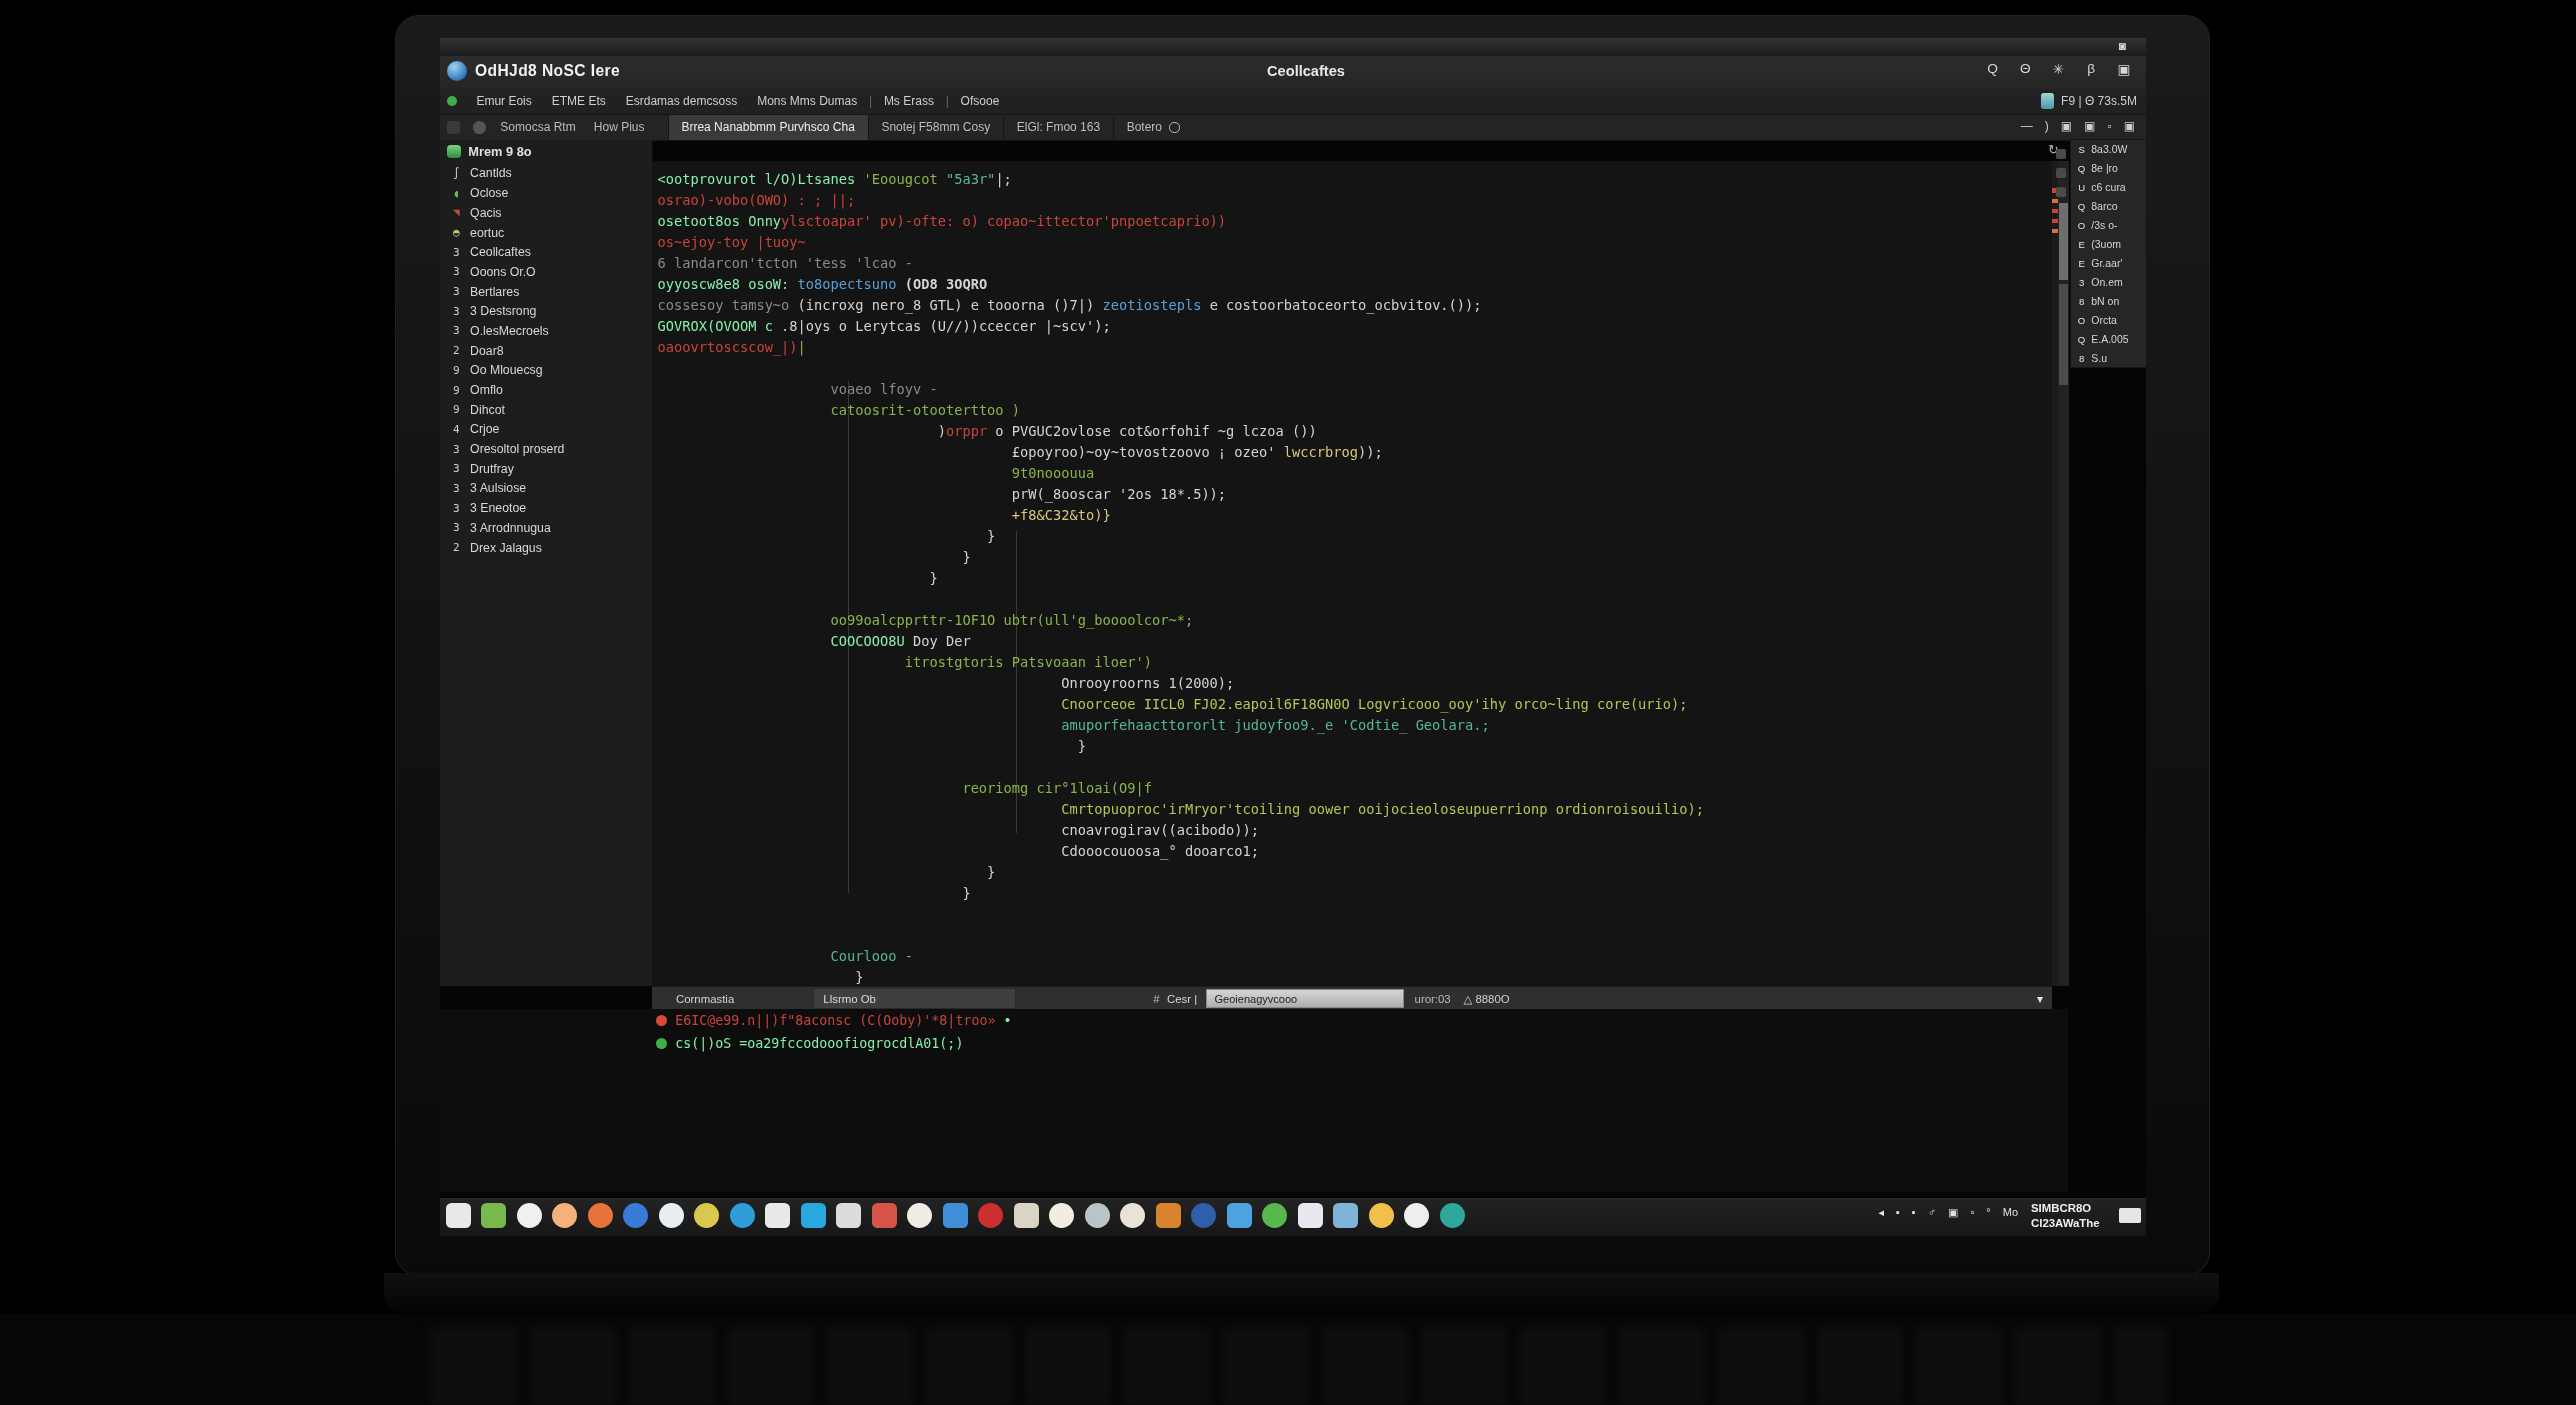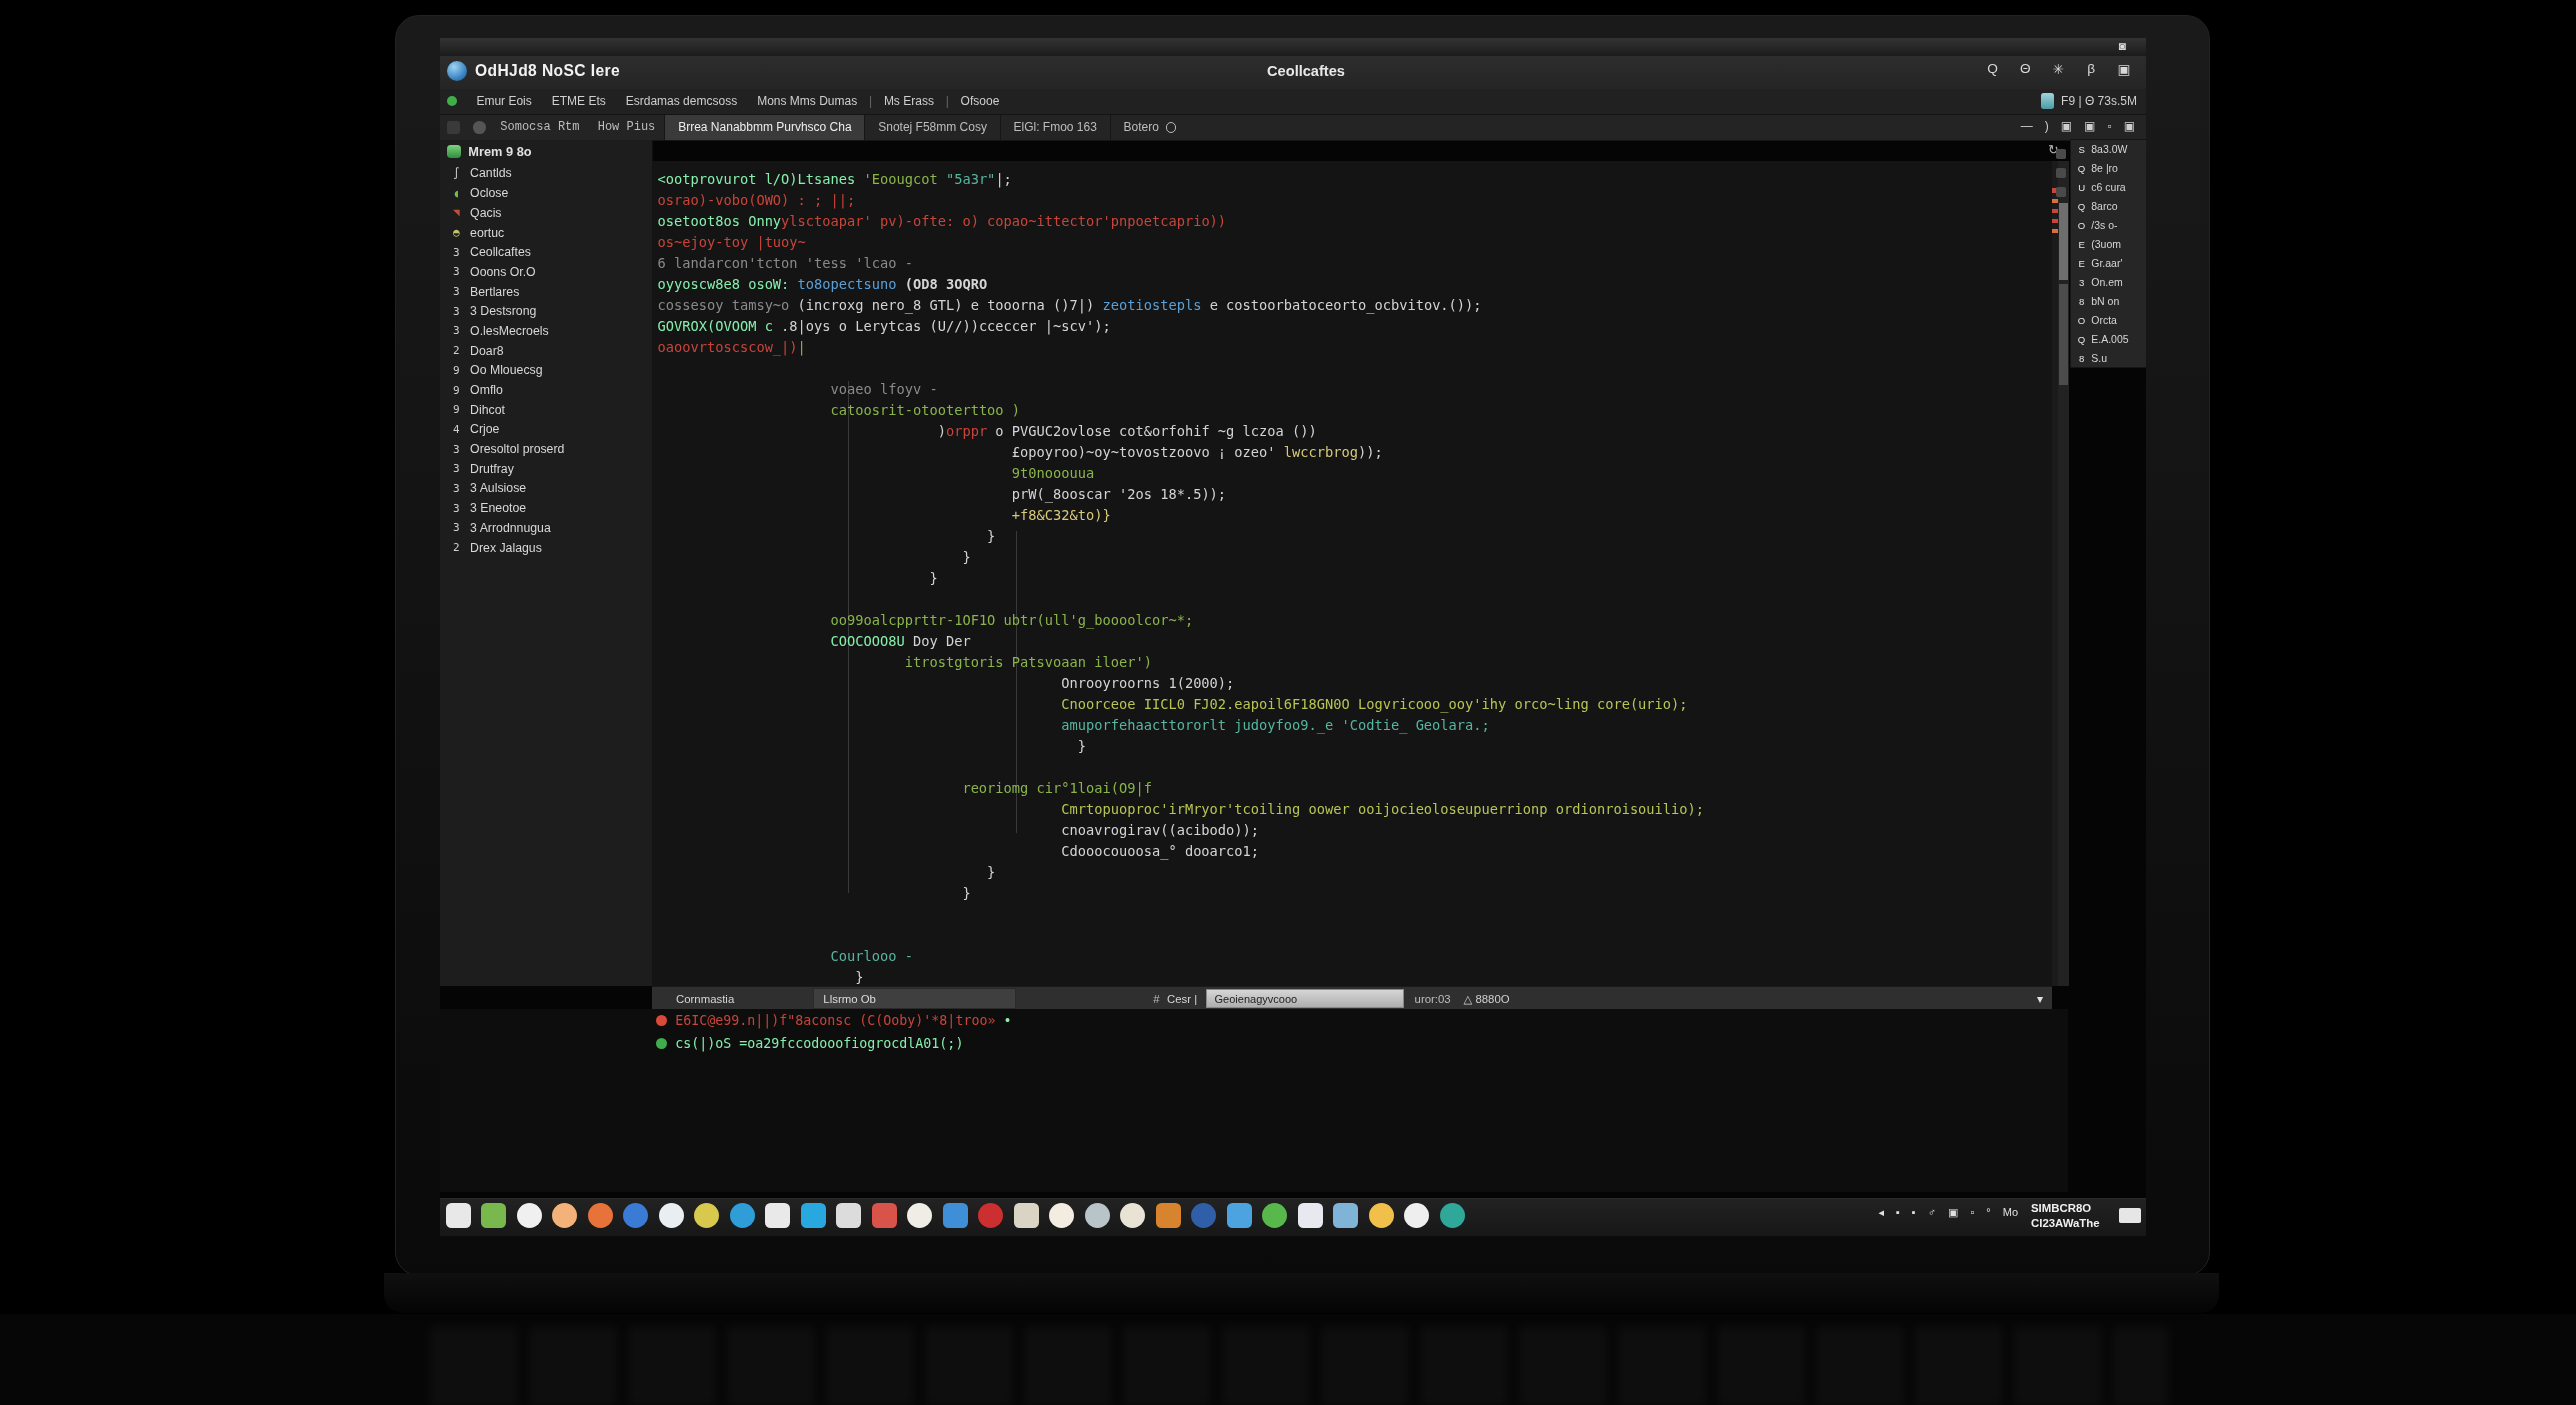--- a/index.html
+++ b/index.html
@@ -28,23 +28,23 @@
     display:flex;align-items:center;color:#cfcfcf;font-size:12px;}
   .mdot{width:10px;height:10px;border-radius:50%;background:#3fae4a;margin:0 9.1px 0 7.3px;flex:0 0 auto;}
   .menubar .mi{padding:0 10px;white-space:nowrap;}
   .menubar .sep{color:#666;padding:0 1.8px;}
   .menu-right{position:absolute;right:9.1px;top:55px;display:flex;align-items:center;gap:7.3px;color:#cfcfcf;font-size:12px;}
   .chip{width:12.8px;height:16.5px;border-radius:2.7px;background:linear-gradient(#9fd4da,#4c9aa8);}
   
   .tabstrip{position:absolute;left:0;top:77px;width:1706px;height:25.6px;background:#242424;border-bottom:0.9px solid #151515;
     display:flex;align-items:center;color:#bdbdbd;font-size:12px;}
   .tabstrip .licon{width:12.8px;height:12.8px;background:#3a3a3a;border-radius:2.7px;margin:0 5.5px 0 7.3px;flex:0 0 auto;}
-  .tabstrip .lbl{padding:0 9.1px;white-space:nowrap;font-family:Liberation Mono, monospace;}
+  .tabstrip .lbl{padding:0 9.1px;white-space:nowrap;}
   .tab{height:25.6px;line-height:25.6px;padding:0 12.8px;border-left:0.9px solid #161616;white-space:nowrap;}
-  .tab.active{background:#3a3a3a;color:#eee;}
+  .tab.active{background:#3a3a3a;color:#eee;margin-left:14px;}
   .tab .dot{display:inline-block;width:8.2px;height:8.2px;border:0.9px solid #bbb;border-radius:50%;margin-left:7.3px;vertical-align:middle;}
   .win-icons{position:absolute;right:11px;top:81px;display:flex;gap:12px;}
   .win-icons span{color:#cfcfcf;font-size:12px;}
   
   .sidebar{position:absolute;left:0;top:102px;width:212px;height:846px;background:#1d1d1d;border-right:0.9px solid #101010;}
   .sb-head{display:flex;align-items:center;height:24px;color:#e0e0e0;font-size:12.8px;font-weight:bold;}
   .sb-head .gicon{width:13.7px;height:13.7px;border-radius:3.7px;background:linear-gradient(#7fd17f,#2e8f3e);margin:0 7.3px 0 7.3px;}
   .sb-item{display:flex;align-items:center;height:19.7px;color:#d8d8d8;font-size:12.3px;}
   .sb-item .ic{width:14.6px;text-align:center;margin:0 6.4px 0 9.1px;font-size:11px;flex:0 0 auto;font-family:"DejaVu Sans Mono",monospace;}
   

